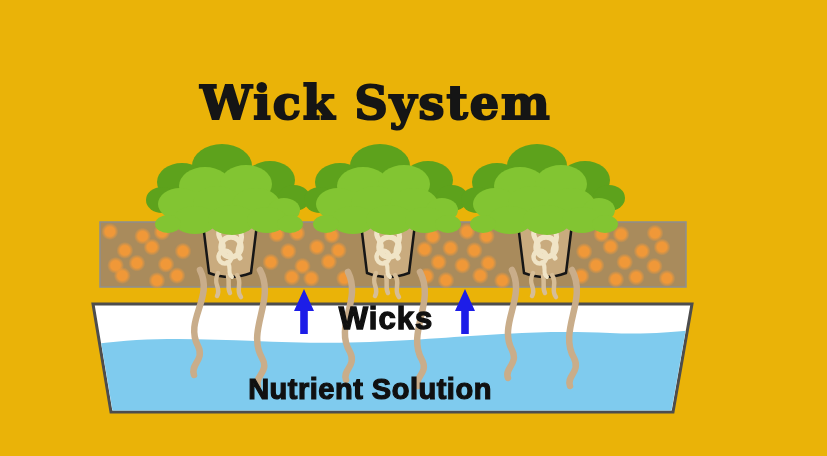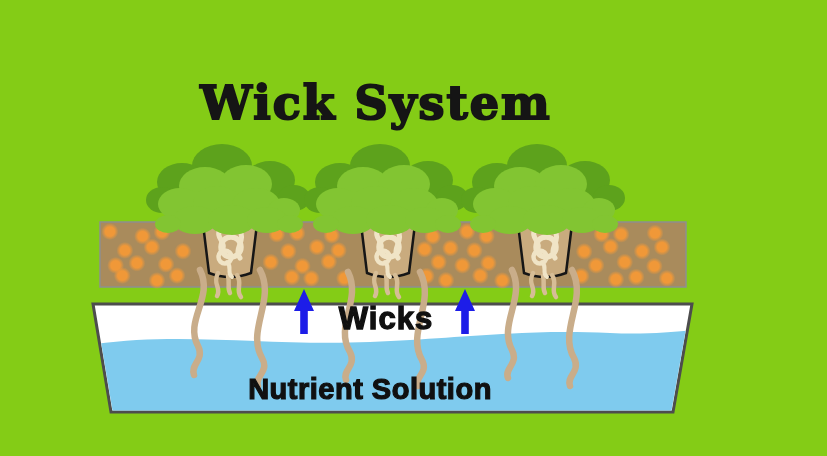--- a/index.html
+++ b/index.html
@@ -1,16 +1,16 @@
 <!DOCTYPE html>
 <html><head>
 <meta charset="utf-8">
 <style>
   html,body{margin:0;padding:0;background:#ffffff;}
-  .stage{position:relative;width:827px;height:456px;background:#84cc16;overflow:hidden;}
+  .stage{position:relative;width:827px;height:456px;background:#eab308;overflow:hidden;}
   svg{display:block;}
   .title-text{font-family:"DejaVu Serif",serif;font-weight:bold;font-size:46px;letter-spacing:2px;paint-order:stroke;}
   .label-text{font-family:"Liberation Sans",sans-serif;font-weight:bold;paint-order:stroke;}
   .wicks-label{font-size:31px;letter-spacing:1px;}
   .nutrient-label{font-size:29px;letter-spacing:0.5px;}
 </style>
 </head>
 <body>
 
 <div class="stage">

